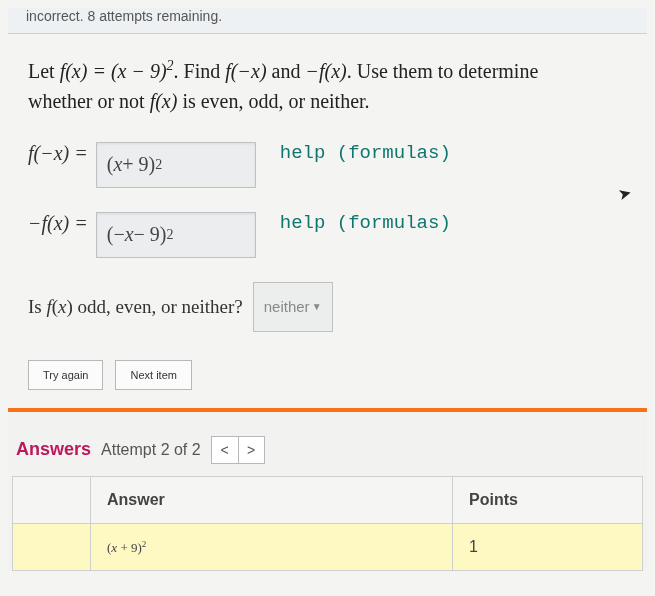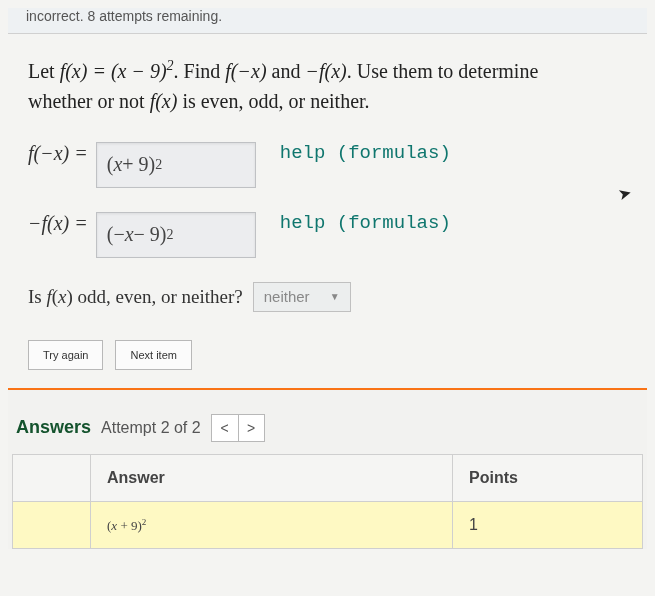--- a/index.html
+++ b/index.html
@@ -20,21 +20,21 @@
     padding: 0 18px 8px;
     background: #eef1f3;
     border-bottom: 1px solid #d0d0d0;
     font-family: Arial, sans-serif;
     font-size: 14px;
     color: #555;
     line-height: 1.2;
   }
   .question-block {
     padding: 22px 20px 18px;
-    border-bottom: 2px solid #f97316;
+    border-bottom: 4px solid #f97316;
     background: #f4f4f2;
   }
   .prompt {
     font-size: 20px;
     line-height: 1.5;
     color: #222;
     margin-bottom: 26px;
   }
   .prompt .math { font-style: italic; font-family: Georgia, serif; }
   .row {
@@ -70,22 +70,22 @@
   .parity-row {
     display: flex;
     align-items: center;
     font-size: 19px;
     margin-bottom: 28px;
   }
   .parity-label { margin-right: 10px; font-family: Georgia, serif; }
   .select-box {
     display: inline-flex;
     align-items: center;
-    gap: 20px;
-    height: 30px;
+    gap: 2px;
+    height: 50px;
     padding: 4px 10px;
     background: #eceeee;
     border: 1px solid #c0c0c0;
     color: #888;
     font-family: Arial, sans-serif;
     font-size: 15px;
   }
   .caret {
     font-size: 10px;
     color: #888;
@@ -107,21 +107,21 @@
   .answers-heading {
     display: flex;
     align-items: center;
     gap: 10px;
     padding: 0 0 12px 4px;
     font-family: Arial, sans-serif;
   }
   .answers-title {
     font-size: 18px;
     font-weight: bold;
-    color: #14532d;
+    color: #be185d;
   }
   .attempt-text {
     font-size: 16px;
     color: #555;
   }
   .nav-btns {
     display: inline-flex;
     border: 1px solid #b8b8b8;
     background: #fff;
   }

